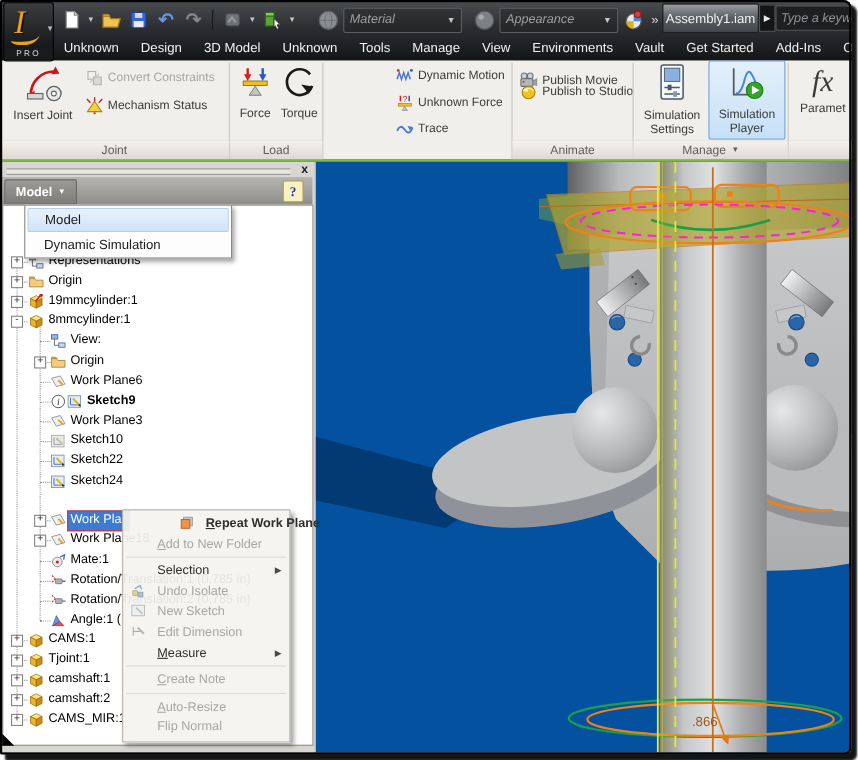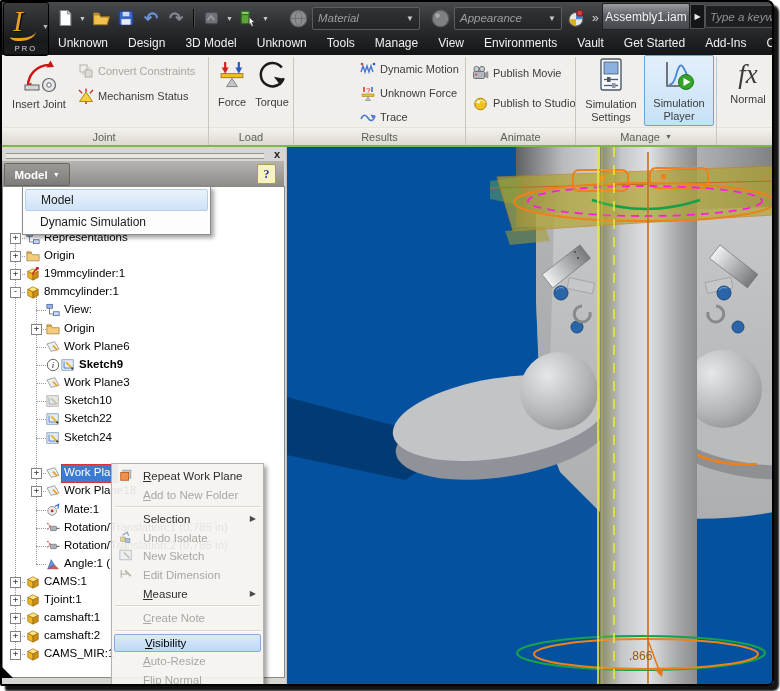--- a/index.html
+++ b/index.html
@@ -285,21 +285,21 @@
     <div class="mini" style="left:472px;top:10px">
       <svg width="17" height="16" viewBox="0 0 16 16">
           <circle cx="4" cy="4" r="2.6" fill="#cdd1d5" stroke="#70747a"></circle>
           <circle cx="9.5" cy="4" r="2.6" fill="#cdd1d5" stroke="#70747a"></circle>
           <rect x="1" y="6.5" width="11" height="7" rx="1" fill="#b4b8bc" stroke="#70747a"></rect>
           <polygon points="12,8.5 15.5,6.5 15.5,13 12,11.5" fill="#9aa0a6" stroke="#70747a" stroke-width=".5"></polygon>
           <circle cx="3.5" cy="9.5" r="1" fill="#d04040"></circle>
         </svg>
       <span>Publish Movie</span>
     </div>
-    <div class="mini" style="left:472px;top:40px">
+    <div class="mini" style="left:472px;top:20px">
       <svg width="17" height="16" viewBox="0 0 16 16">
           <circle cx="8" cy="9" r="5.8" fill="#f2c21e" stroke="#a8820a"></circle>
           <path d="M3,7.5 Q8,3.5 13,7.5" stroke="#fff" fill="none" opacity=".8"></path>
           <circle cx="6" cy="7" r="1.6" fill="#fff" opacity=".85"></circle>
         </svg>
       <span>Publish to Studio</span>
     </div>
     <div class="psep" style="left:575px"></div>
 
     <div class="bigbtn" style="left:580px;top:2px;width:62px">
@@ -323,31 +323,28 @@
             <circle cx="24" cy="24" r="7.5" fill="#35a52a" stroke="#1d7a16"></circle>
             <polygon points="21.5,20 28.5,24 21.5,28" fill="#fff"></polygon>
           </svg></span>
       <span>Simulation</span>
       <span>Player</span>
     </div>
     <div class="psep" style="left:716px"></div>
 
     <div class="bigbtn" style="left:722px;top:2px;width:52px;overflow:hidden">
       <span class="bicon" style="font-family:'Liberation Serif',serif;font-style:italic;font-size:27px;color:#3a3a3a;line-height:34px">fx</span>
-      <span>Normal</span>
+      <span>Paramet</span>
     </div>
 
     <div class="pcap" style="left:0;width:208px">
         <span>Joint</span>
       </div>
     <div class="pcap" style="left:209px;width:84px">
         <span>Load</span>
-      </div>
-    <div class="pcap" style="left:294px;width:171px">
-        <span>Results</span>
       </div>
     <div class="pcap" style="left:466px;width:109px">
         <span>Animate</span>
       </div>
     <div class="pcap" style="left:576px;width:140px">
         <span>Manage</span>
         <span style="font-size:7px;margin-left:5px">▼</span>
       </div>
     <div class="pcap" style="left:717px;width:57px"></div>
   </div>
@@ -697,21 +694,21 @@
         </div>
       <div class="tri-resize"></div>
     </div>
 
     <div class="popup" id="modePopup">
         <div class="dd-item dd-sel">Model</div>
         <div class="dd-item">Dynamic Simulation</div>
       </div>
 
     <div class="menu" id="ctxMenu">
-        <div class="mrow" style="font-weight: normal;"><span class="mico"><svg width="14" height="14" viewBox="0 0 16 16">
+        <div class="mrow" style="font-weight: bold; margin-left: 44px;"><span class="mico"><svg width="14" height="14" viewBox="0 0 16 16">
               <rect x="4.5" y="2.5" width="9" height="9" fill="#caced2" stroke="#8a8e92" stroke-width=".8"></rect>
               <rect x="2" y="5" width="9" height="9" fill="#f2924a" stroke="#b05818" stroke-width=".9"></rect>
             </svg></span><span><u>R</u>epeat Work Plane</span></div>
         <div class="mrow dis"><span><u>A</u>dd to New Folder</span></div>
         <div class="msep"></div>
         <div class="mrow"><span>Selection</span><span class="sub">▶</span></div>
         <div class="mrow dis"><span class="mico"><svg width="14" height="14" viewBox="0 0 16 16">
               <rect x="2" y="8" width="5" height="5" fill="#e0d48a" stroke="#a8a088" stroke-width=".7"></rect>
               <rect x="7.5" y="9.5" width="5" height="5" fill="#a8c0da" stroke="#8898aa" stroke-width=".7"></rect>
               <path d="M4,6 L9.5,2.5 L11,6.5" fill="none" stroke="#8aa4c4" stroke-width="1.3"></path>
@@ -721,18 +718,17 @@
               <line x1="5.5" y1="5" x2="12" y2="11.5" stroke="#c8c4b4" stroke-width="2"></line>
             </svg></span><span>New Sketch</span></div>
         <div class="mrow dis"><span class="mico"><svg width="14" height="14" viewBox="0 0 16 16">
               <path d="M2.5,3.5 V12.5 M2.5,8 H9.5" stroke="#a0a0a0" stroke-width="1"></path>
               <line x1="7" y1="4" x2="13.5" y2="10.5" stroke="#bcb8ac" stroke-width="2.2"></line>
             </svg></span><span>Edit Dimension</span></div>
         <div class="mrow"><span><u>M</u>easure</span><span class="sub">▶</span></div>
         <div class="msep"></div>
         <div class="mrow dis"><span><u>C</u>reate Note</span></div>
         <div class="msep"></div>
-        <div class="mrow hl"><span><u>V</u>isibility</span></div>
         <div class="mrow dis"><span><u>A</u>uto-Resize</span></div>
         <div class="mrow dis"><span>Flip Normal</span></div>
       </div>
   </div>
 </div>
 
 </body></html>

